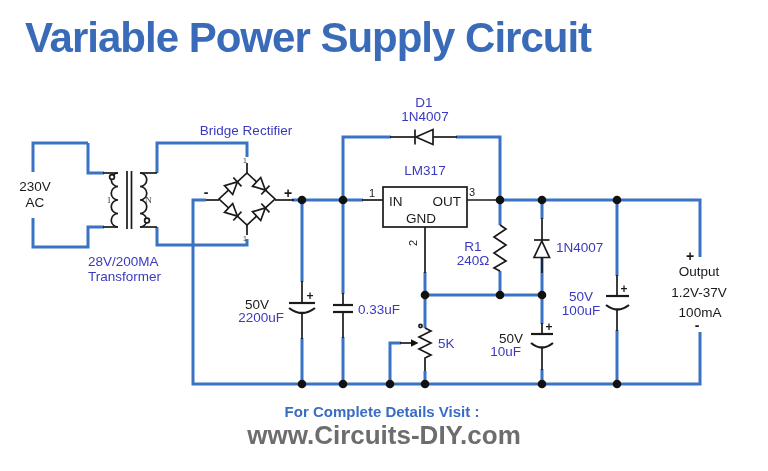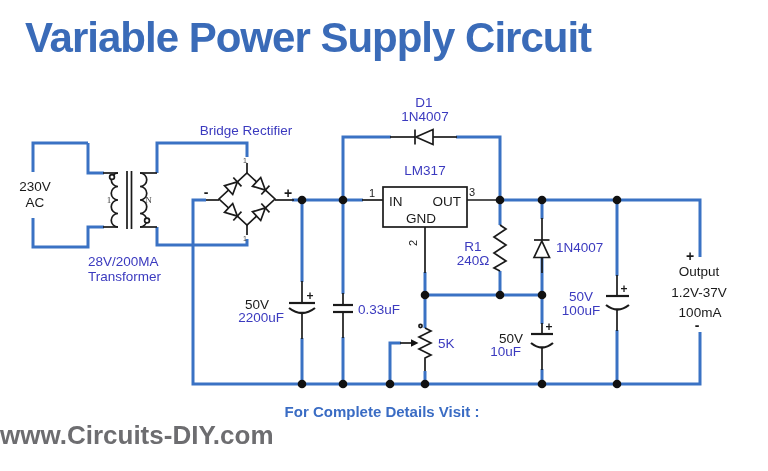--- a/index.html
+++ b/index.html
@@ -3,21 +3,21 @@
 <meta charset="utf-8">
 <style>
   html,body{margin:0;padding:0;background:#fff;}
   #stage{position:relative;width:768px;height:471px;background:#ffffff;overflow:hidden;
          font-family:"Liberation Sans",sans-serif;}
   #main-title{position:absolute;top:14px;left:0;width:616px;text-align:center;
               font-size:42px;font-weight:bold;letter-spacing:-1px;color:#3a6bb8;}
   #circuit-svg{position:absolute;left:0;top:0;}
   #footer-visit{position:absolute;top:403px;left:0;width:668px;text-align:center;
                 font-size:15px;font-weight:bold;color:#3a6cc4;margin-left:48px;}
-  #footer-site{position:absolute;top:420px;left:0;width:768px;
+  #footer-site{position:absolute;top:420px;left:0;width:768px;text-align:center;
                font-size:26px;font-weight:bold;color:#6d6d70;}
   .wire{stroke:#3a72c4;stroke-width:3;fill:none;}
   .lead{stroke:#1a1a1a;stroke-width:1.7;fill:none;}
   .comp{stroke:#1a1a1a;stroke-width:1.7;fill:none;}
   .compw{stroke:#1a1a1a;stroke-width:1.7;fill:#ffffff;}
   .plate{stroke:#1a1a1a;stroke-width:2.2;fill:none;}
   .dot{fill:#111;stroke:none;}
   .tb{font:13.5px "Liberation Sans",sans-serif;fill:#1a1a1a;}
   .tl{font:13.5px "Liberation Sans",sans-serif;fill:#3b3abf;}
   .tp{font:11px "Liberation Sans",sans-serif;fill:#1a1a1a;}

